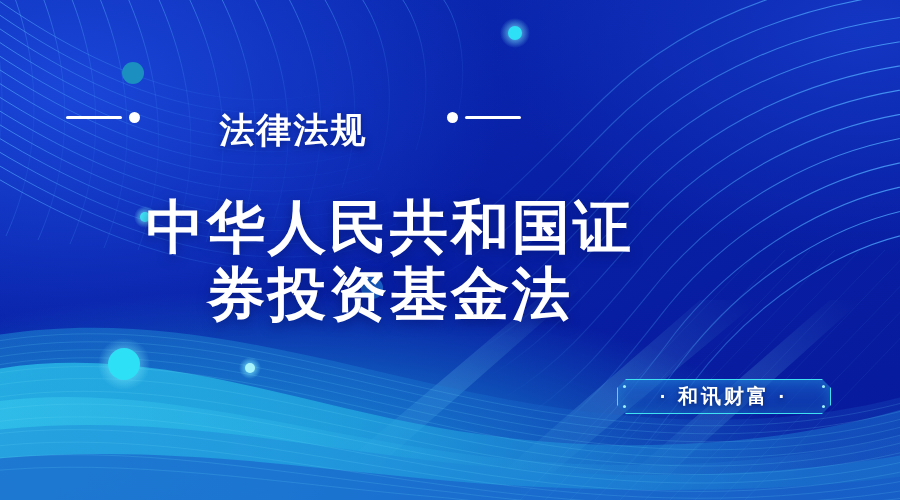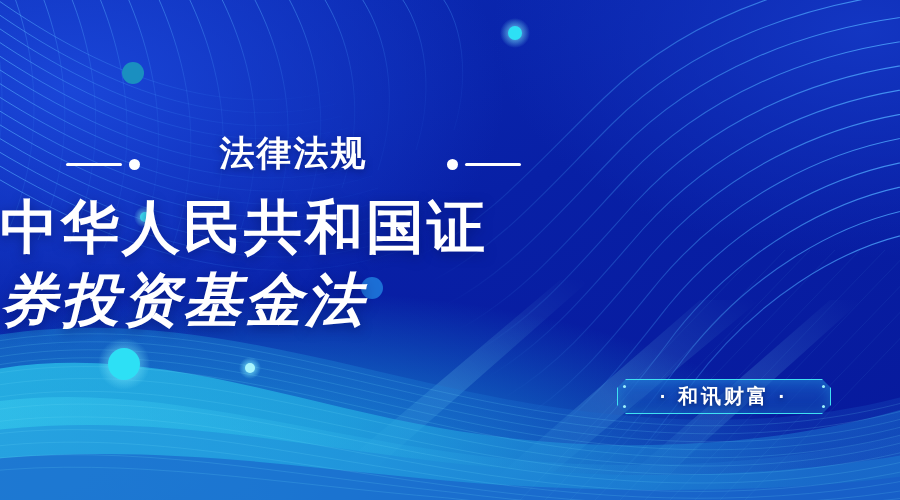--- a/index.html
+++ b/index.html
@@ -20,21 +20,21 @@
       radial-gradient(ellipse 800px 300px at 30% 100%, #1ba8df 0%, rgba(27,168,223,0) 70%),
       linear-gradient(160deg, #0b2bb4 0%, #0820a6 45%, #07199b 100%);
   }
   #bg-svg { position:absolute; top:0; left:0; width:900px; height:500px; display:block; }
 
   
   #kicker-row {
     position:absolute;
     left:66px; top:112px;
     width:455px; height:58px;
-    display:flex; align-items:flex-end; gap:12px;
+    display:flex; align-items:flex-start; gap:12px;
   }
   .rule { display:flex; align-items:center; flex:0 0 auto; }
   .rule .bar { width:56px; height:3px; background:#ffffff; border-radius:2px; }
   .rule .knob { width:11px; height:11px; border-radius:50%; background:#ffffff; }
   .rule.left .bar { margin-right:7px; }
   .rule.right .bar { margin-left:7px; }
 
   #kicker-text {
     flex:1 1 auto;
     text-align:center;
@@ -45,32 +45,33 @@
     line-height:1;
     text-shadow:0 2px 7px rgba(3,16,90,0.55);
     white-space:nowrap;
   }
 
   
   #headline {
     position:absolute;
     left:0; top:196px;
     width:780px;
+    text-align:center;
     color:#ffffff;
     font-weight:bold;
     line-height:1.06;
     text-shadow:0 3px 12px rgba(4,18,96,0.55);
   }
   #headline .hl {
     display:block;
     font-size:58px;
     letter-spacing:3px;
     white-space:nowrap;
   }
-  #headline .hl-2 { margin-top:12px;font-style:italic; }
+  #headline .hl-2 { margin-top:6px; }
 
   
   #brand-badge {
     position:absolute;
     left:617px; top:379px;
     width:214px; height:35px;
     display:flex; align-items:center; justify-content:center;
     background:linear-gradient(180deg, rgba(26,102,205,0.62) 0%, rgba(15,70,175,0.50) 100%);
     border:1.5px solid #3fe0f2;
     box-shadow:0 0 10px rgba(63,224,242,0.55), inset 0 0 14px rgba(48,190,236,0.30);

